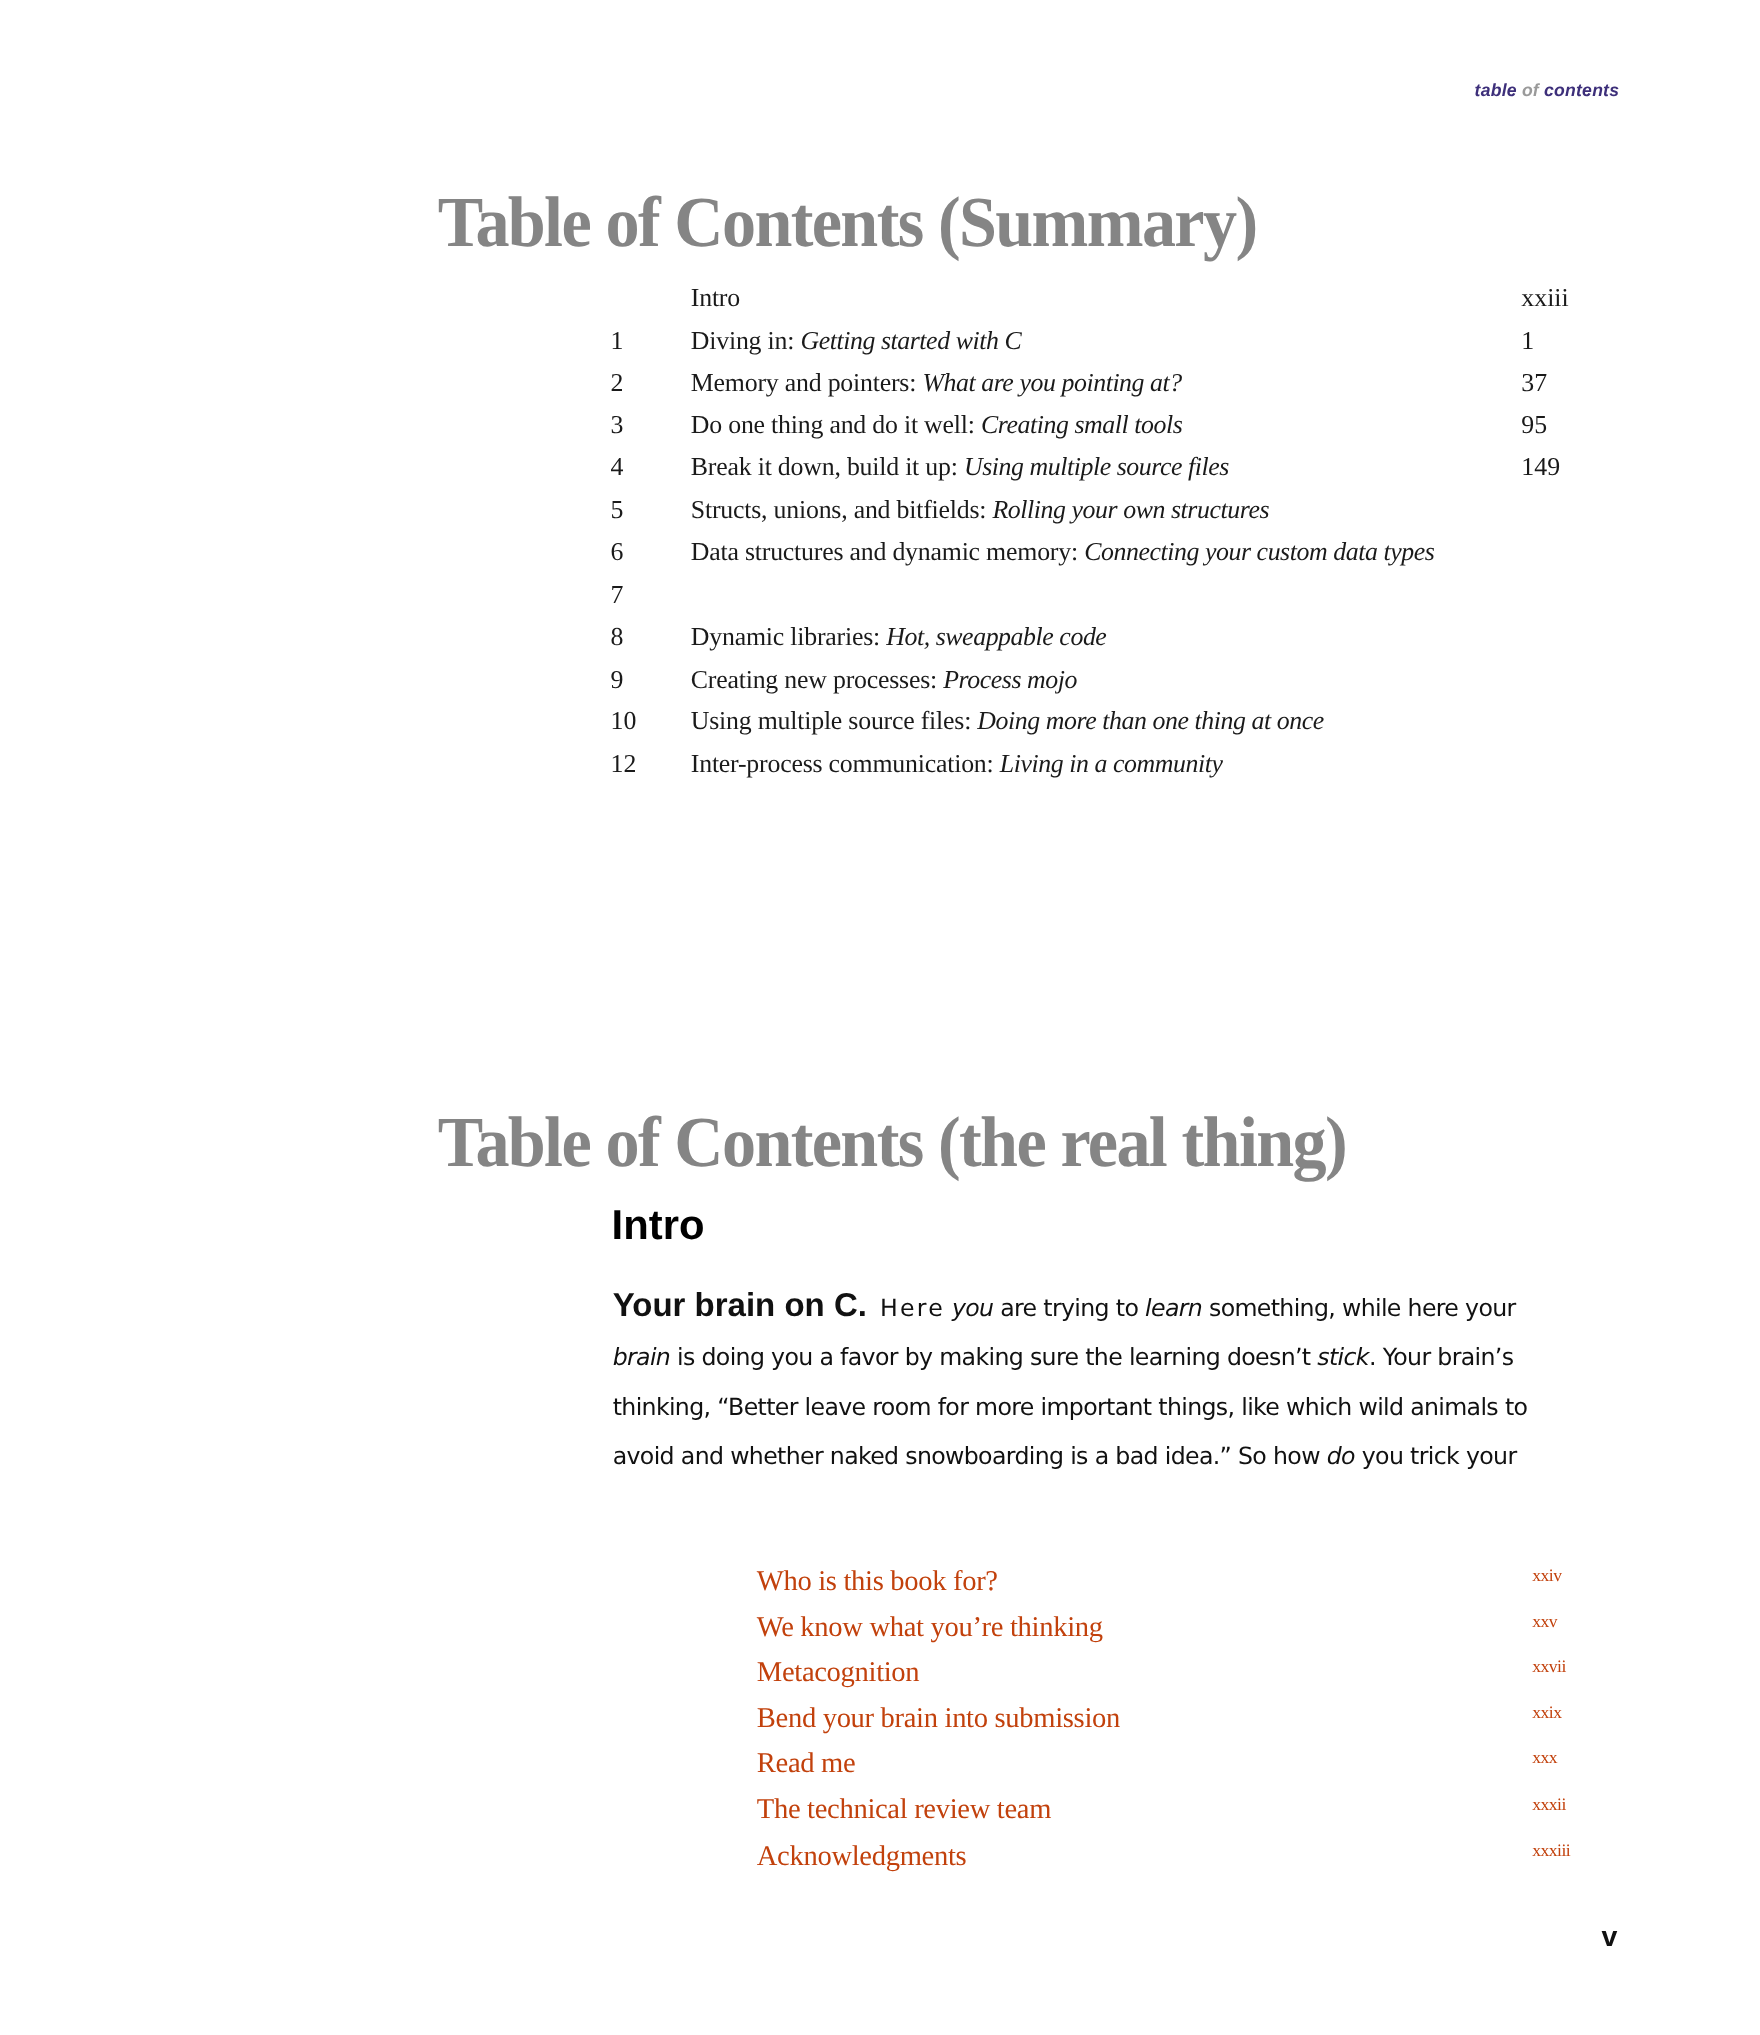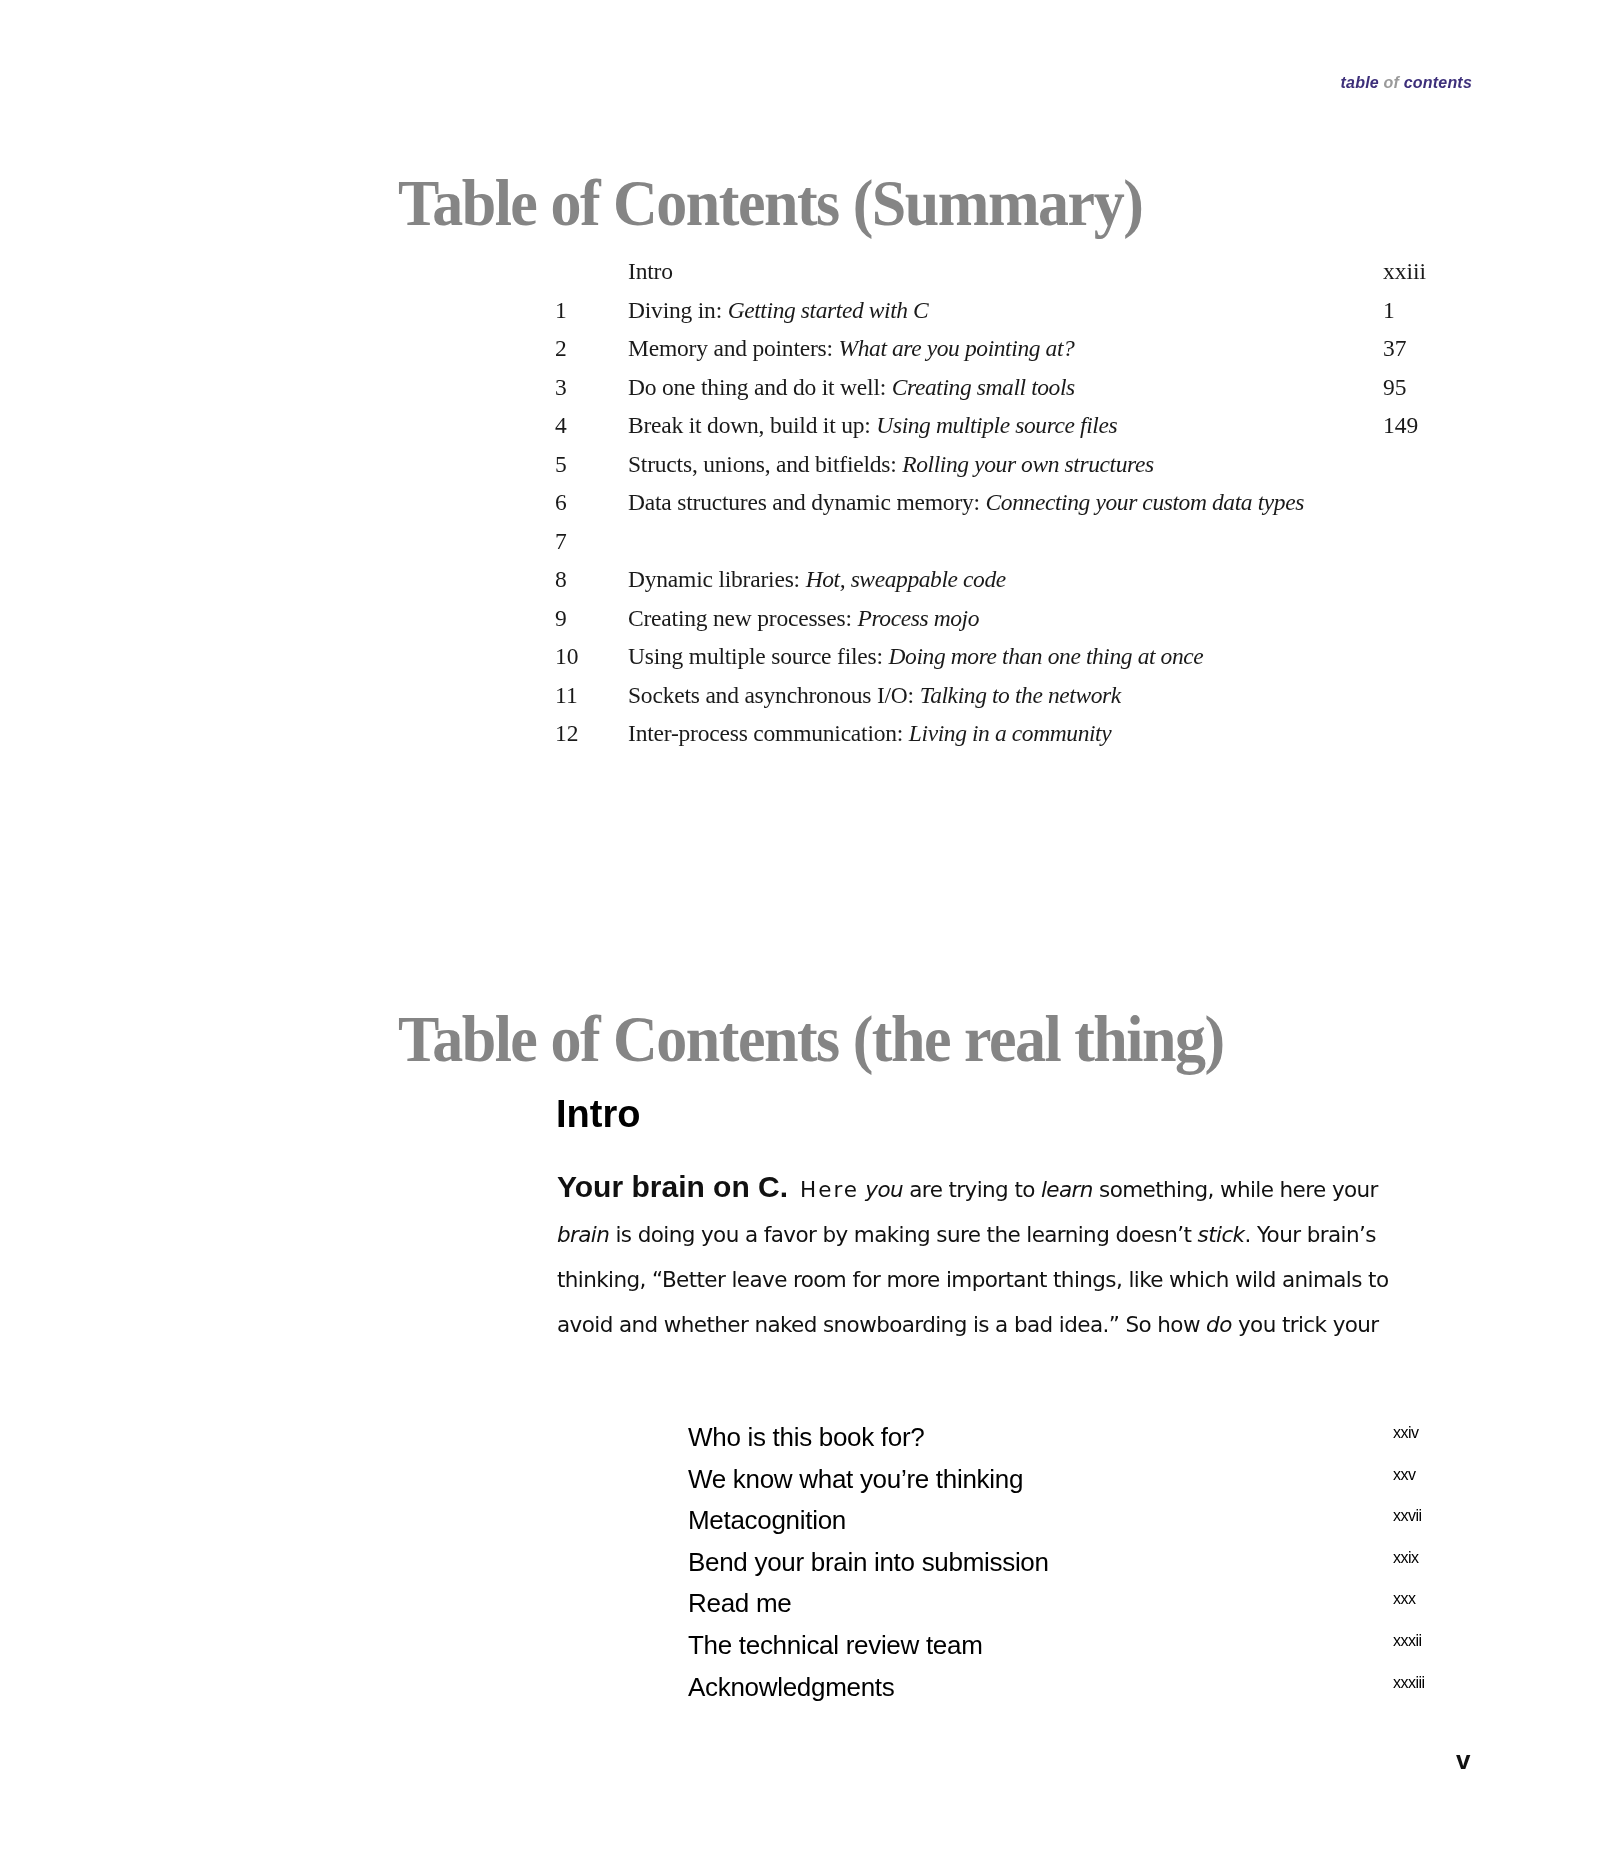--- a/index.html
+++ b/index.html
@@ -45,21 +45,21 @@
       font-family: "Liberation Sans", sans-serif; font-weight: bold; font-size: 30px; letter-spacing: 0;
       margin-right: 12px;
     }
     .intro-para .spaced { letter-spacing: 2px; margin-top: 33px; }
     .intro-para em { font-style: italic; }
     .pline { display: block; white-space: nowrap; }
 
     .subtoc { position: absolute; left: 0; top: 1422px; width: 1600px; }
     .t-row {
       position: relative; height: 41.6px;
-      font-family: Liberation Sans, sans-serif; font-size: 26px; color: #000000;
+      font-family: Liberation Serif, serif; font-size: 26px; color: #c2410c;
     }
     .t-title { position: absolute; left: 688px; top: 0; white-space: nowrap; letter-spacing: -0.3px; }
     .t-page { position: absolute; left: 1393px; top: 2px; font-size: 16px; letter-spacing: -0.5px; }
 
     .folio {
       position: absolute; left: 1456px; top: 1745px;
       font-family: "Liberation Sans", sans-serif; font-weight: bold; font-size: 26px; color: #111;
     }
   </style>
 </head>
@@ -124,25 +124,20 @@
       <span class="s-num">9</span>
       <span class="s-title"><span>Creating new processes: </span><span class="sub">Process mojo</span></span>
       <span class="s-page"></span>
     </div>
     <div class="s-row">
       <span class="s-num">10</span>
       <span class="s-title"><span>Using multiple source files: </span><span class="sub">Doing more than one thing at once</span></span>
       <span class="s-page"></span>
     </div>
     <div class="s-row">
-      <span class="s-num">11</span>
-      <span class="s-title"><span>Sockets and asynchronous I/O: </span><span class="sub">Talking to the network</span></span>
-      <span class="s-page"></span>
-    </div>
-    <div class="s-row">
       <span class="s-num">12</span>
       <span class="s-title"><span>Inter-process communication: </span><span class="sub">Living in a community</span></span>
       <span class="s-page"></span>
     </div>
   </div>
 
   <div class="section-title title-real">Table of Contents (the real thing)</div>
 
   <div class="intro-heading">Intro</div>
 

